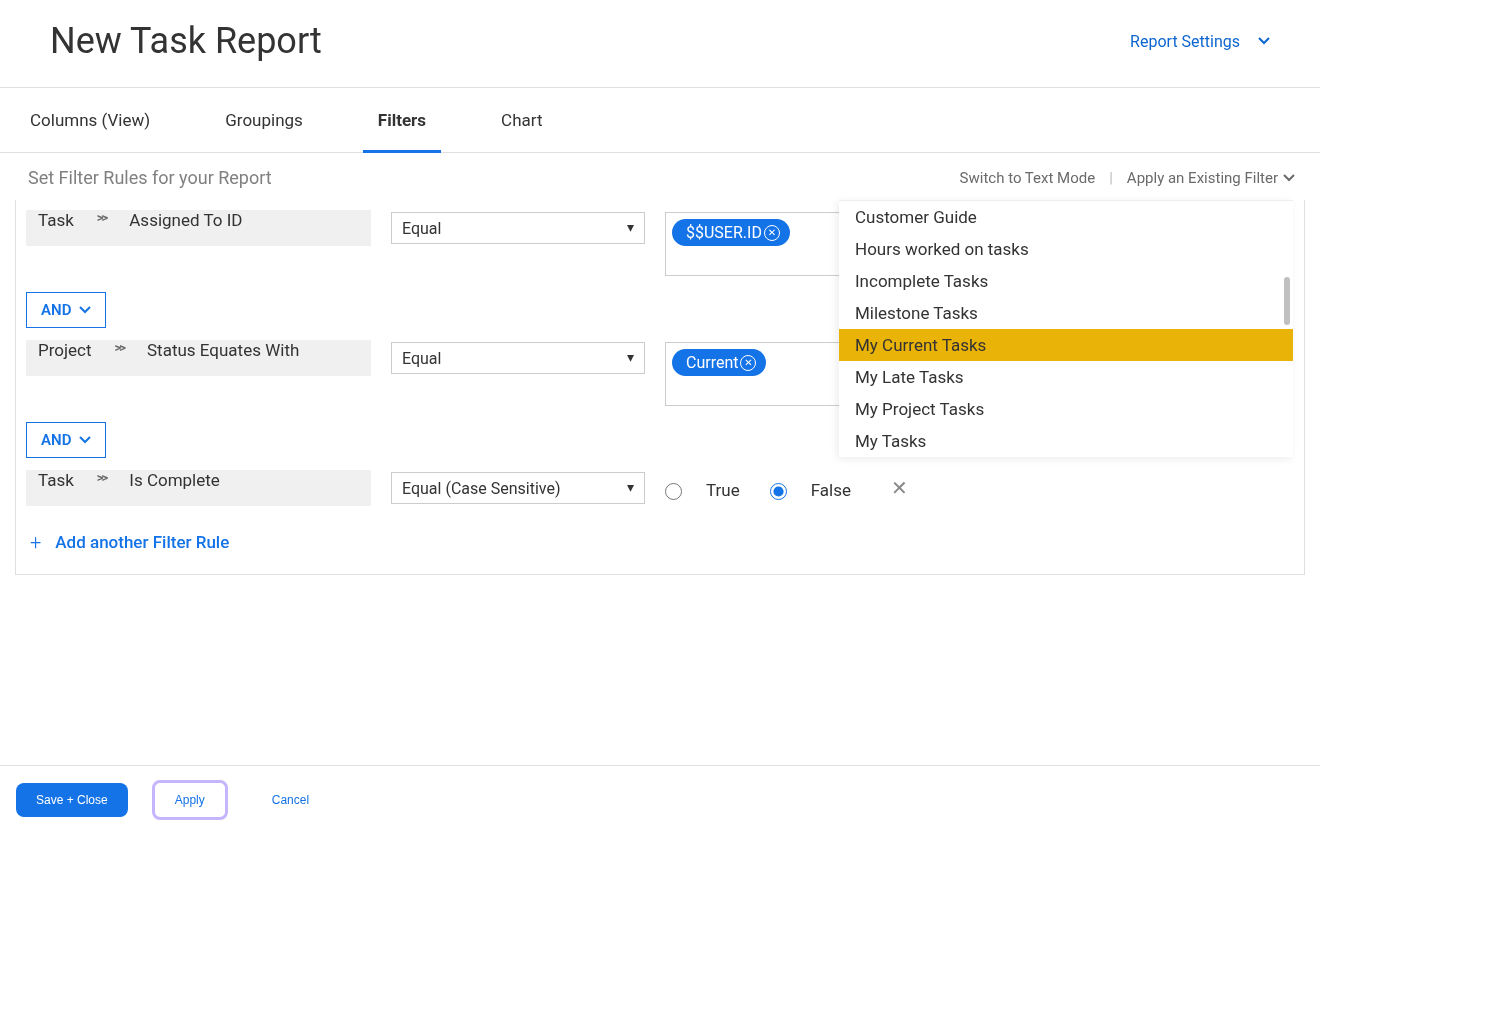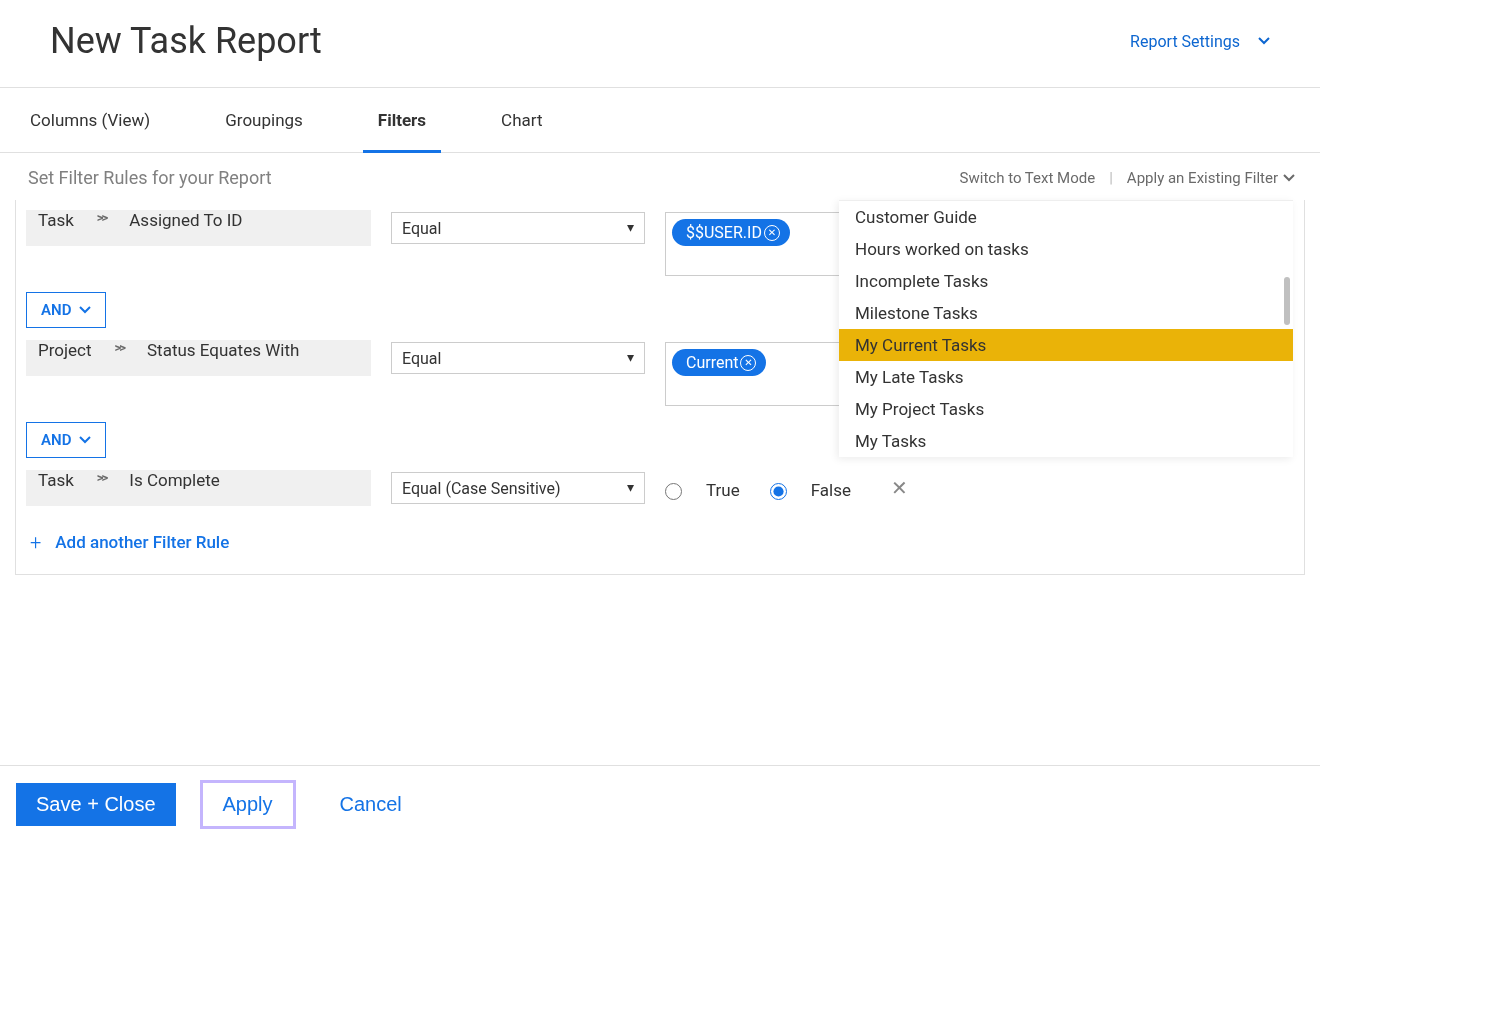--- a/index.html
+++ b/index.html
@@ -41,21 +41,21 @@
 
 .add-rule { display: flex; align-items: center; gap: 14px; color: #1473e6; font-size: 17px; font-weight: 500; padding: 18px 4px 0 4px; cursor: pointer; }
 .plus { font-size: 20px; font-weight: 300; }
 
 .dropdown { position: absolute; top: 0; right: 11px; width: 454px; background: #fff; box-shadow: -2px 2px 8px rgba(0,0,0,0.08); border-top: 1px solid #eee; z-index: 5; }
 .dd-item { padding: 6px 16px; font-size: 17px; color: #333; cursor: pointer; }
 .dd-item.hl { background: #eab308; }
 .dd-scroll { position: absolute; right: 3px; top: 76px; width: 6px; height: 48px; background: #c0c0c0; border-radius: 3px; }
 
 .footer { border-top: 1px solid #e0e0e0; padding: 14px 16px; display: flex; align-items: center; gap: 24px; }
-.btn { padding: 10px 20px; font-size: 20px; cursor: pointer; border-radius: 0; }
+.btn { padding: 10px 20px; font-size: 12px; cursor: pointer; border-radius: 8px; }
 .btn-primary { background: #1473e6; color: #fff; border: none; }
 .btn-outline { background: #fff; color: #1473e6; border: 3px solid #c4b5fd; }
 .btn-link { background: none; border: none; color: #1473e6; }
 
 svg.caret { width: 12px; height: 12px; }
 </style>
 </head>
 <body>
 
 <div class="wrap">

